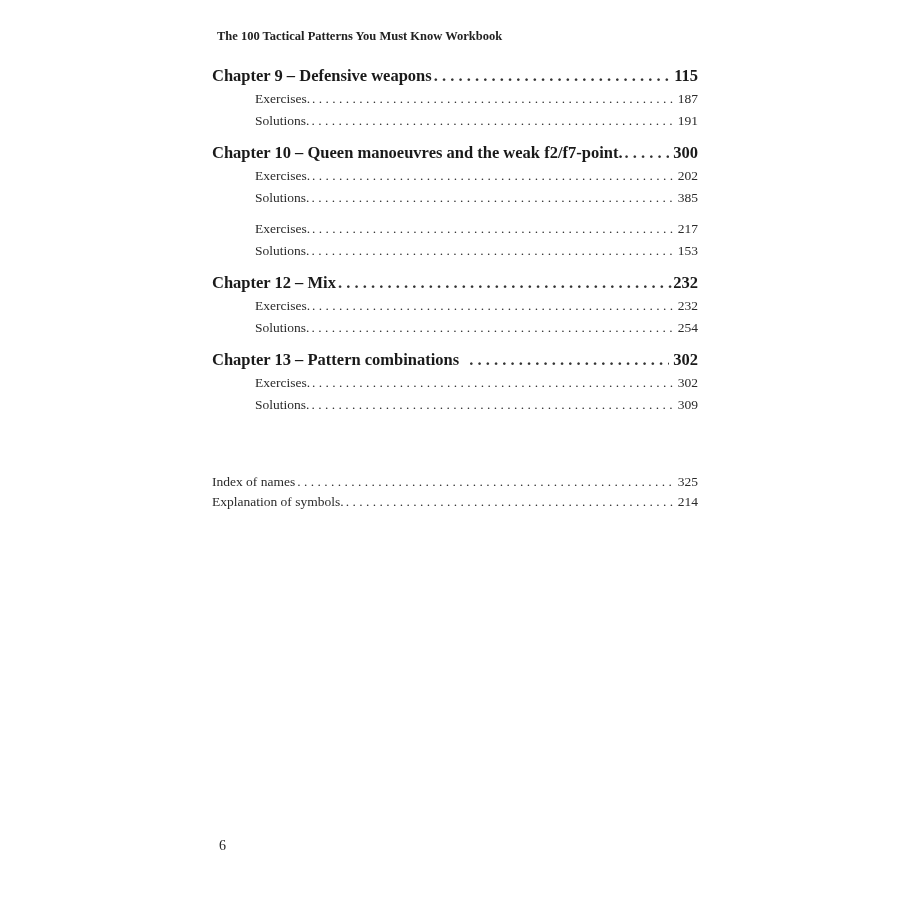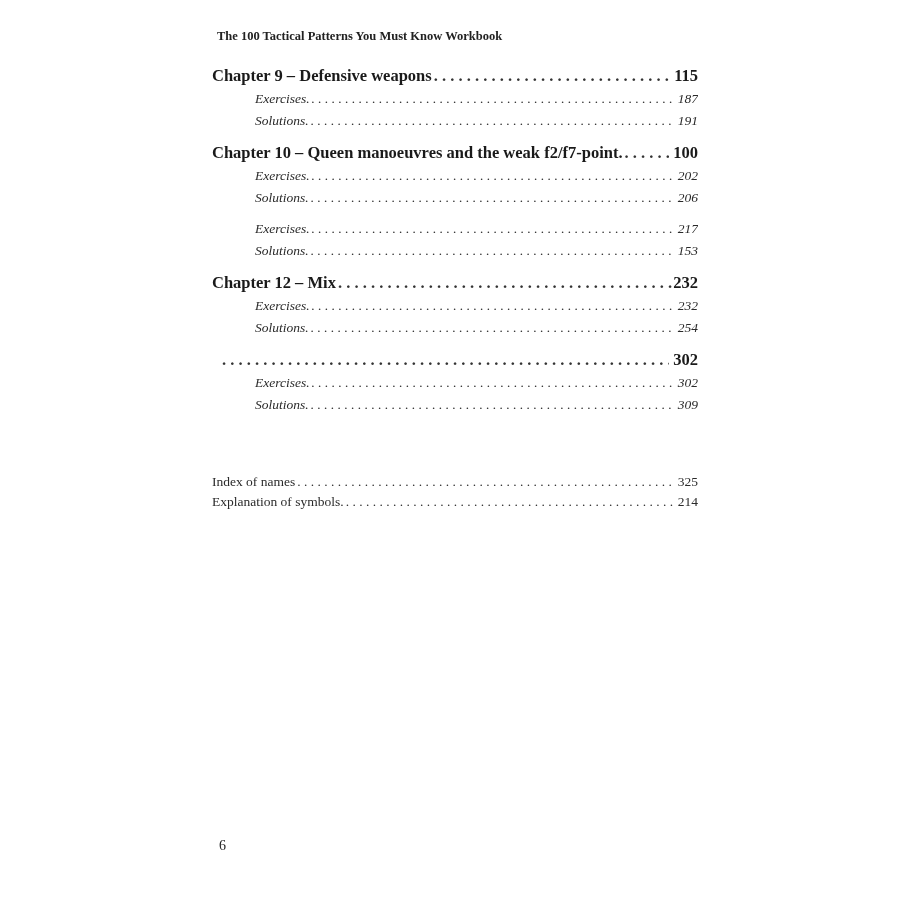--- a/index.html
+++ b/index.html
@@ -8,21 +8,21 @@
   .running-head { position: absolute; left: 217px; top: 29px; font-size: 12.5px; color: #222; font-weight: bold; }
   .toc { position: absolute; left: 212px; top: 64px; width: 486px; }
   .chapter { margin-bottom: 9px; }
   .row { display: flex; align-items: flex-start; white-space: nowrap; overflow: hidden; }
   .row .label { flex: 0 0 auto; }
   .row .dots { flex: 1 1 auto; overflow: hidden; letter-spacing: 3px; color: #333; margin: 0 4px 0 2px; }
   .row .dots::before { content: ". . . . . . . . . . . . . . . . . . . . . . . . . . . . . . . . . . . . . . . . . . . . . . . . . . . . . . . . . . . . . . . . . . . . . . . . . . . . . . . . . . . . . . . . . . . . . . . . . . . . . . . . . . . . . . . ."; letter-spacing: 0; }
   .row .page { flex: 0 0 auto; }
   .chap-row { font-weight: bold; font-size: 16.5px; height: 24px; line-height: 24px; }
   .chap-row .dots { font-weight: bold; }
-  .sub-row { font-size: 13.5px; height: 22px; line-height: 22px; padding-left: 43px; color: #2a2a2a; font-style: italic; }
+  .sub-row { font-size: 13.5px; height: 22px; line-height: 22px; padding-left: 43px; color: #2a2a2a; }
   .sub-row .dots { font-size: 13.5px; }
   .back-matter { position: absolute; left: 212px; top: 472px; width: 486px; }
   .back-row { font-size: 13.5px; height: 19.5px; line-height: 19.5px; color: #2a2a2a; }
   .page-number { position: absolute; left: 219px; top: 838px; font-size: 14px; color: #222; }
 </style>
 </head>
 <body>
 
 <div class="running-head">The 100 Tactical Patterns You Must Know Workbook</div>
 
@@ -43,31 +43,31 @@
       <span class="label">Solutions.</span>
       <span class="dots"></span>
       <span class="page">191</span>
     </div>
   </div>
 
   <div class="chapter">
     <div class="row chap-row">
       <span class="label">Chapter 10 – Queen manoeuvres and the weak f2/f7-point.</span>
       <span class="dots"></span>
-      <span class="page">100</span>
+      <span class="page">300</span>
     </div>
     <div class="row sub-row">
       <span class="label">Exercises.</span>
       <span class="dots"></span>
       <span class="page">202</span>
     </div>
     <div class="row sub-row">
       <span class="label">Solutions.</span>
       <span class="dots"></span>
-      <span class="page">206</span>
+      <span class="page">385</span>
     </div>
   </div>
 
   <div class="chapter">
     <div class="row sub-row">
       <span class="label">Exercises.</span>
       <span class="dots"></span>
       <span class="page">217</span>
     </div>
     <div class="row sub-row">
@@ -90,20 +90,21 @@
     </div>
     <div class="row sub-row">
       <span class="label">Solutions.</span>
       <span class="dots"></span>
       <span class="page">254</span>
     </div>
   </div>
 
   <div class="chapter">
     <div class="row chap-row">
+      <span class="label">Chapter 13 – Pattern combinations</span>
       <span class="dots" style="margin-left:10px"></span>
       <span class="page">302</span>
     </div>
     <div class="row sub-row">
       <span class="label">Exercises.</span>
       <span class="dots"></span>
       <span class="page">302</span>
     </div>
     <div class="row sub-row">
       <span class="label">Solutions.</span>

